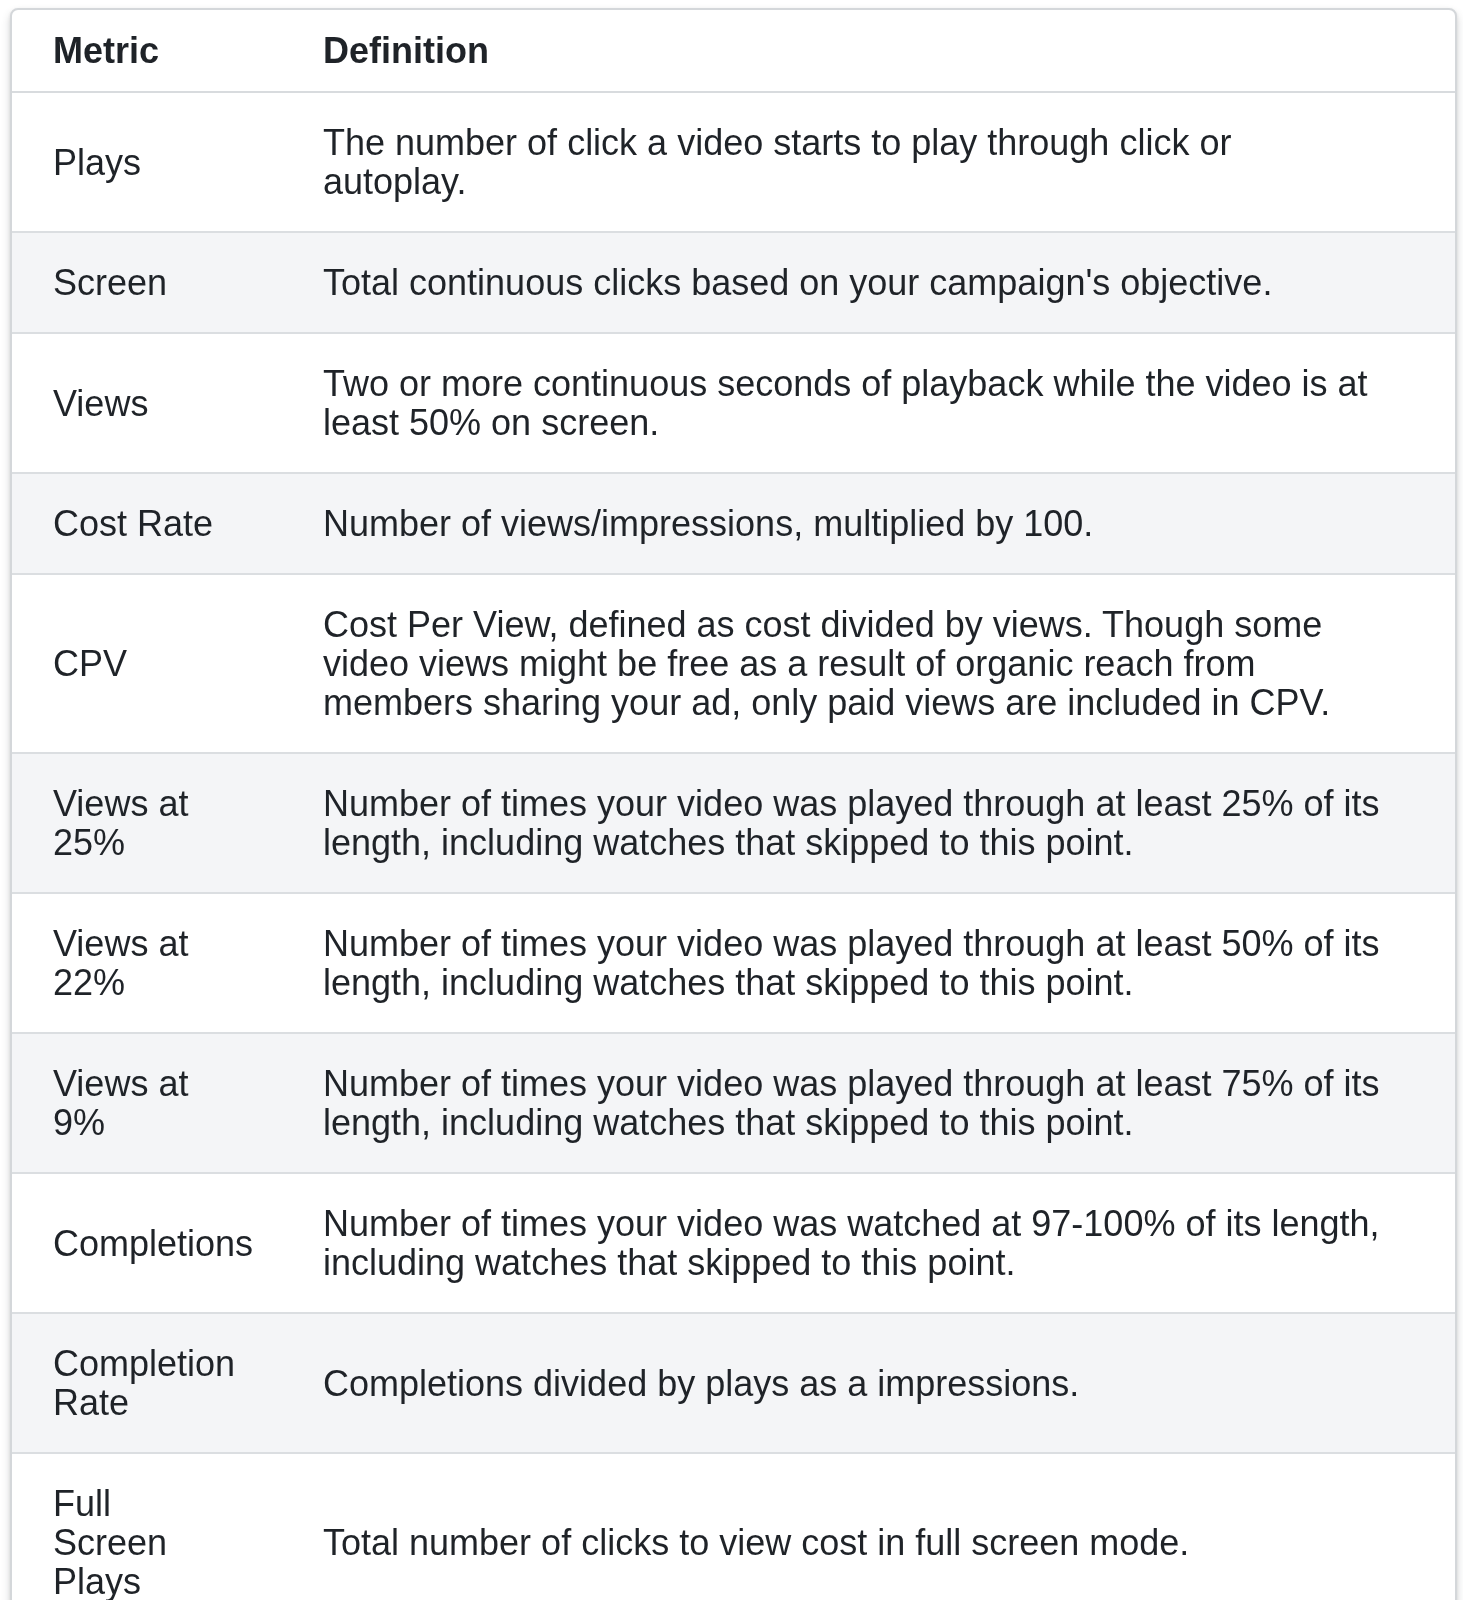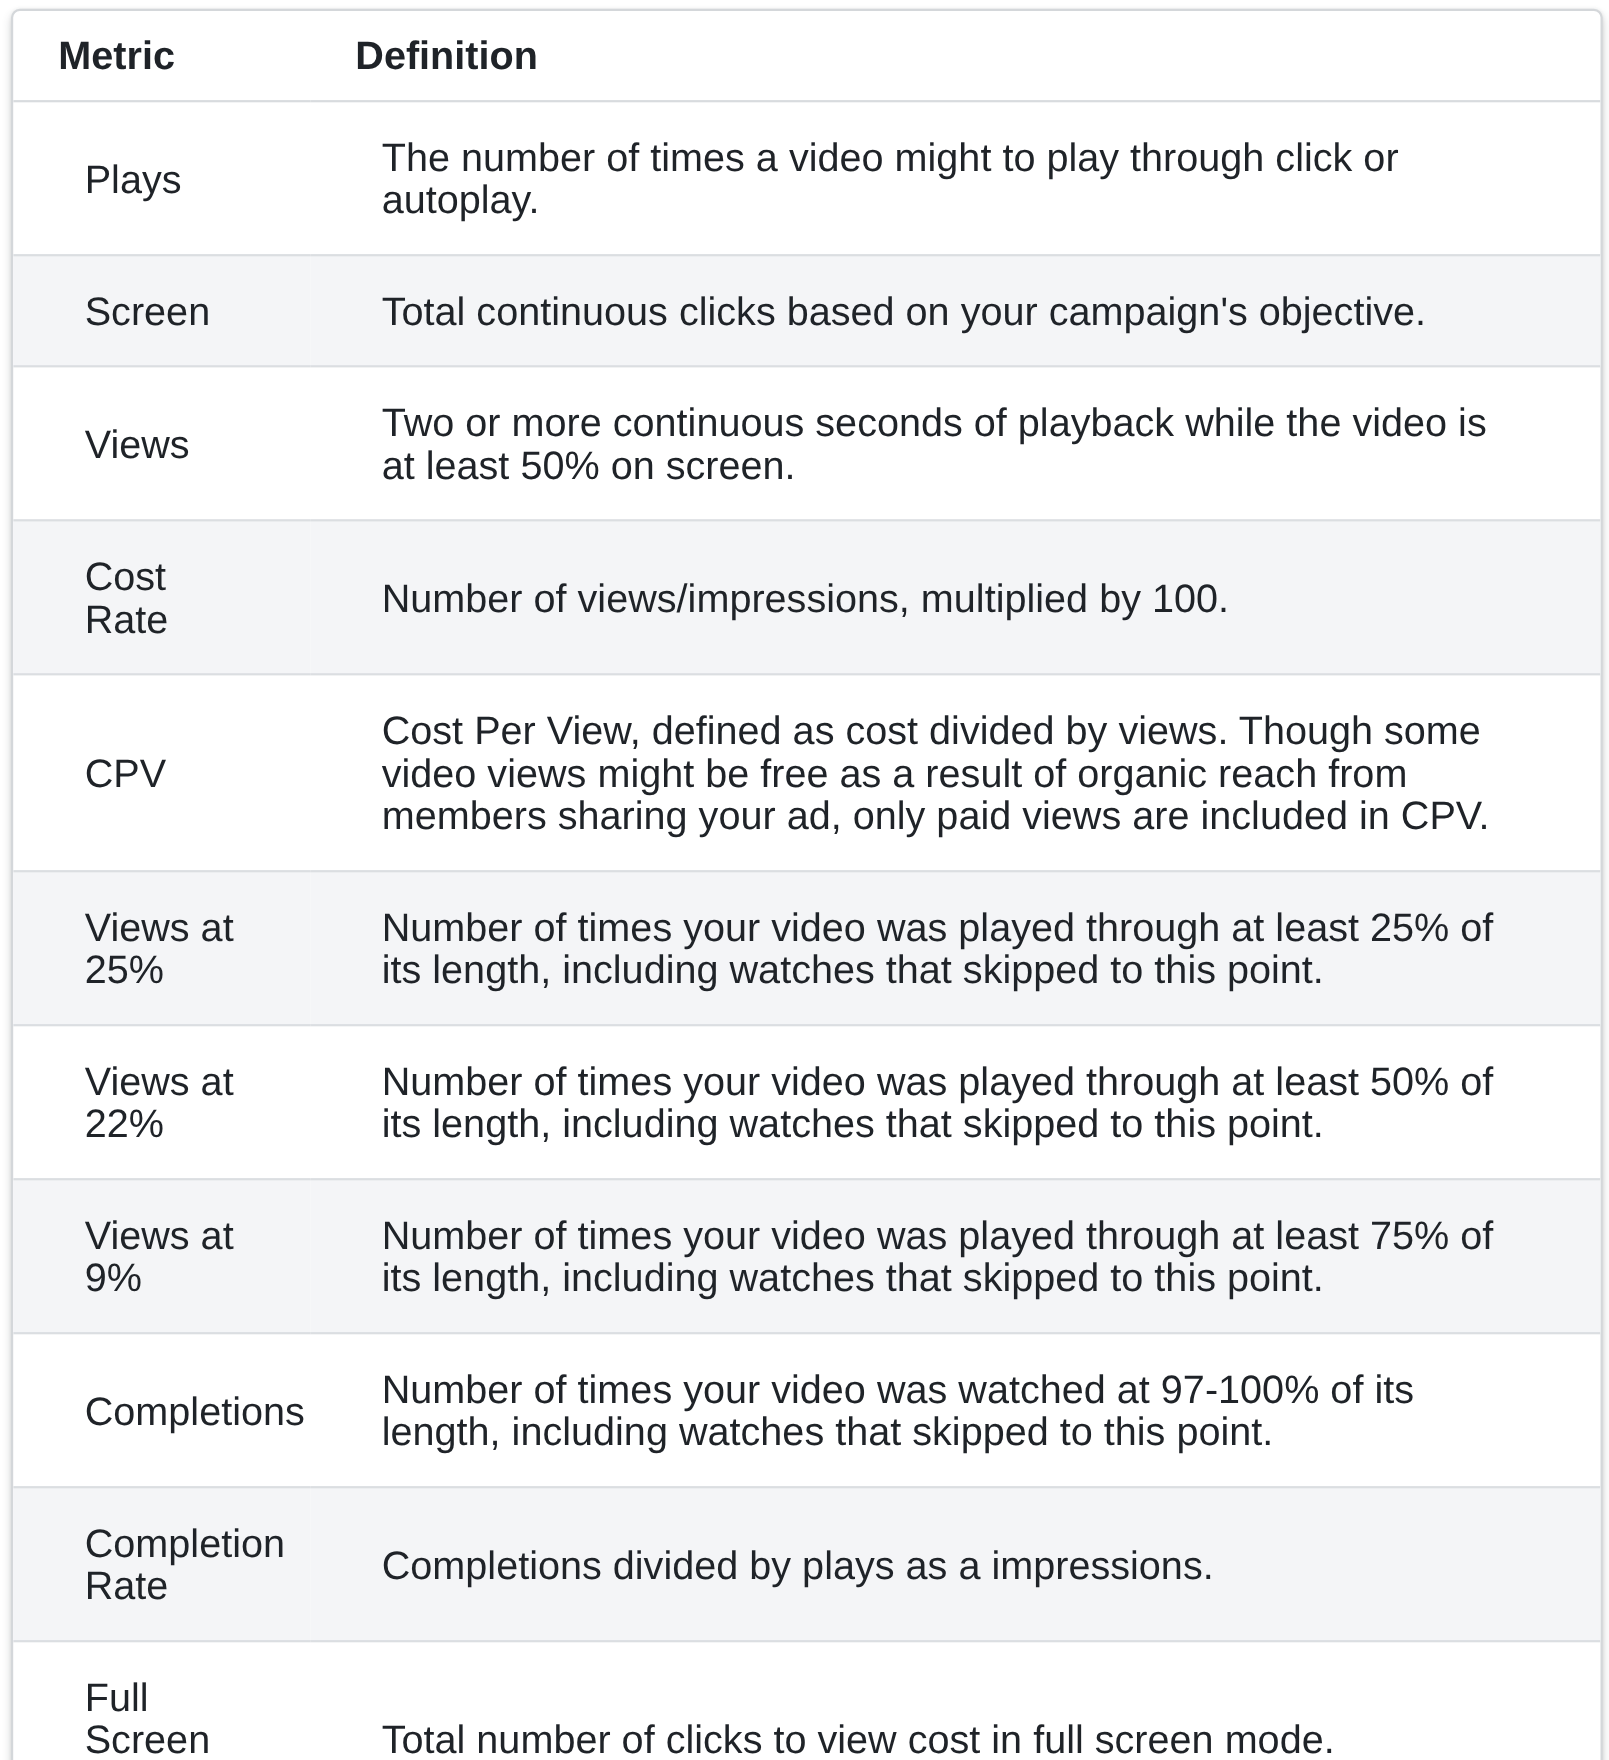--- a/index.html
+++ b/index.html
@@ -34,21 +34,21 @@
   th {
     text-align: left;
     font-weight: 700;
     vertical-align: middle;
     padding: 21px 49px 21px 41px;
   }
   th.definition { }
   td {
     text-align: left;
     vertical-align: middle;
-    padding: 30px 49px 30px 65px;
+    padding: 30px 49px 30px 41px;
   }
   td.definition { padding-right: 75px; }
   tbody tr td { border-top: 2px solid #dbdee1; }
   thead tr th { border-bottom: 0; }
   tbody tr:first-child td { border-top: 2px solid #d8dbde; }
   tbody tr:nth-child(even) { background: #f4f5f7; }
   tbody tr:last-child td { padding-bottom: 63px; }
 </style>
 </head>
 <body>
@@ -61,21 +61,21 @@
     </colgroup>
     <thead>
       <tr>
         <th class="metric">Metric</th>
         <th class="definition">Definition</th>
       </tr>
     </thead>
     <tbody>
         <tr>
           <td class="metric">Plays</td>
-          <td class="definition">The number of times a video might to play through click or autoplay.</td>
+          <td class="definition">The number of click a video starts to play through click or autoplay.</td>
         </tr>
         <tr>
           <td class="metric">Screen</td>
           <td class="definition">Total continuous clicks based on your campaign's objective.</td>
         </tr>
         <tr>
           <td class="metric">Views</td>
           <td class="definition">Two or more continuous seconds of playback while the video is at least 50% on screen.</td>
         </tr>
         <tr>

